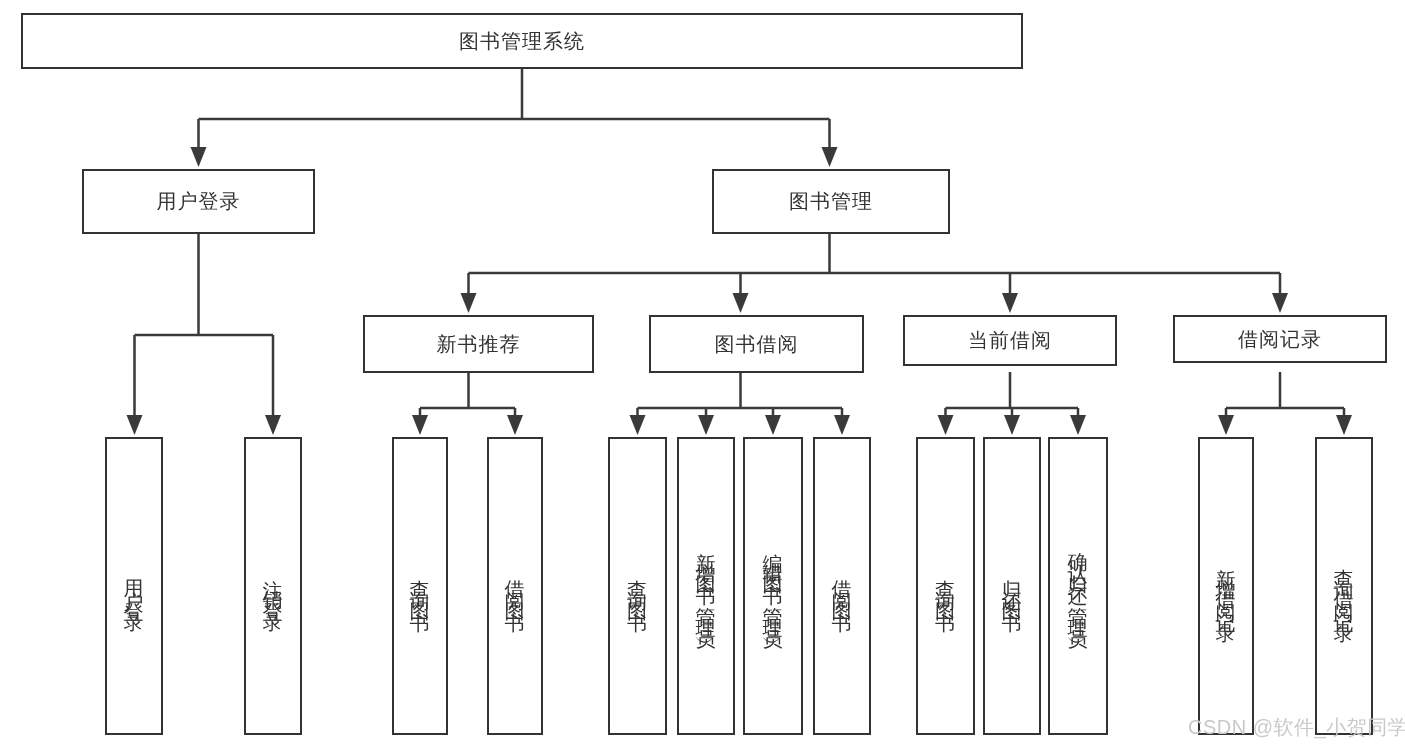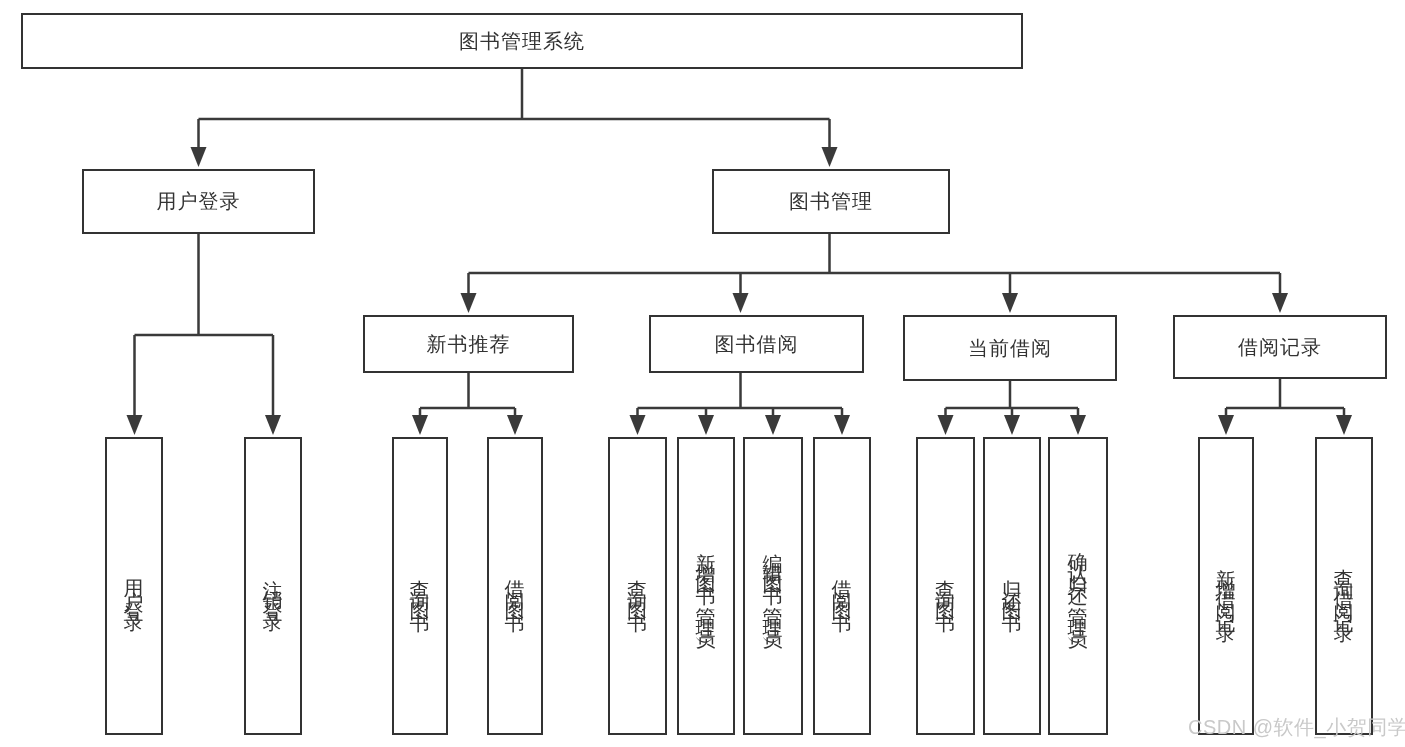--- a/index.html
+++ b/index.html
@@ -76,24 +76,24 @@
       <polygon points="1218,415 1234,415 1226,435"></polygon>
       <polygon points="1336,415 1352,415 1344,435"></polygon>
     </g>
   </svg>
 
   <div class="box hbox" style="left:21px;top:13px;width:1002px;height:56px">图书管理系统</div>
 
   <div class="box hbox" style="left:82px;top:169px;width:233px;height:65px">用户登录</div>
   <div class="box hbox" style="left:712px;top:169px;width:238px;height:65px">图书管理</div>
 
-  <div class="box hbox" style="left:363px;top:315px;width:211px;height:58px">新书推荐</div>
+  <div class="box hbox" style="left:363px;top:315px;width:231px;height:58px">新书推荐</div>
   <div class="box hbox" style="left:649px;top:315px;width:215px;height:58px">图书借阅</div>
-  <div class="box hbox" style="left:903px;top:315px;width:214px;height:66px">当前借阅</div>
-  <div class="box hbox" style="left:1173px;top:315px;width:214px;height:64px">借阅记录</div>
+  <div class="box hbox" style="left:903px;top:315px;width:214px;height:51px">当前借阅</div>
+  <div class="box hbox" style="left:1173px;top:315px;width:214px;height:48px">借阅记录</div>
 
   <div class="box vbox" style="left:105px;top:437px;width:58px;height:298px">
     <span>用户登录</span>
   </div>
   <div class="box vbox" style="left:244px;top:437px;width:58px;height:298px">
     <span>注销登录</span>
   </div>
 
   <div class="box vbox" style="left:392px;top:437px;width:56px;height:298px">
     <span>查询图书</span>

